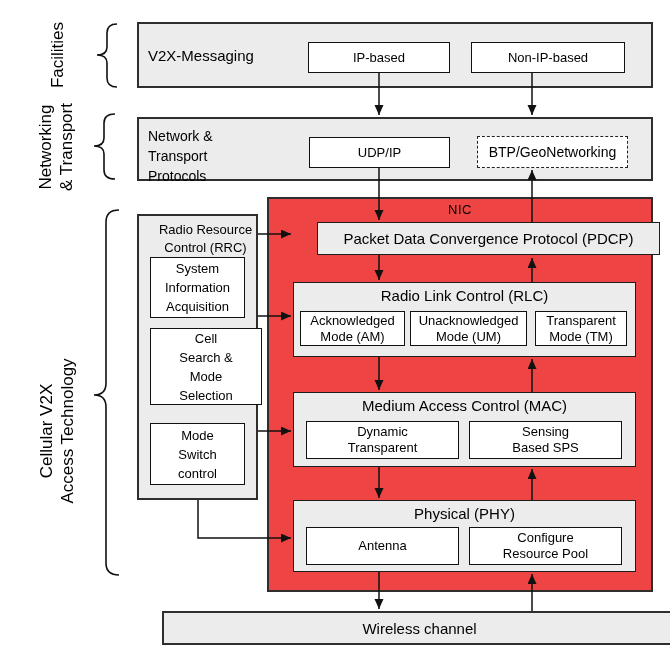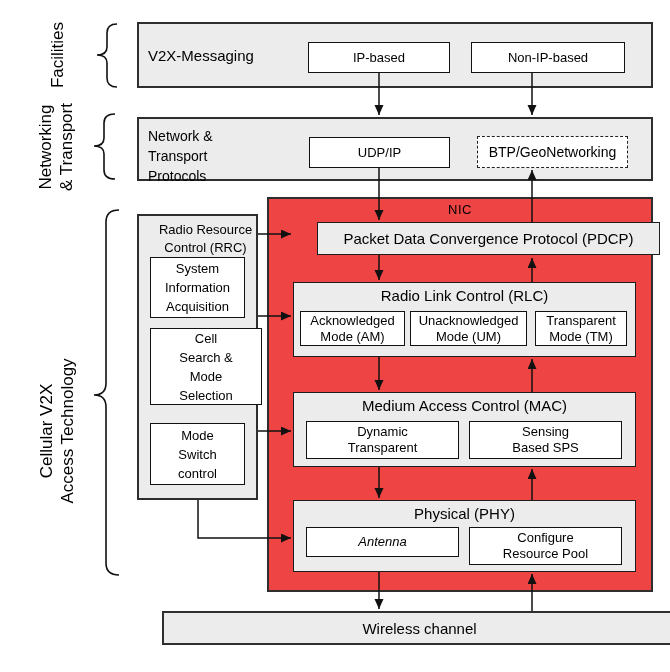--- a/index.html
+++ b/index.html
@@ -101,21 +101,21 @@
         <span>Transparent</span>
       </div>
       <div class="abs wbox" style="left:175px;top:28px;width:153px;height:38px;">
         <span>Sensing</span>
         <span>Based SPS</span>
       </div>
     </div>
 
     <div class="abs graybox" style="left:24px;top:301px;width:343px;height:72px;">
       <div class="boxtitle">Physical (PHY)</div>
-      <div class="abs wbox" style="left:12px;top:26px;width:153px;height:30px;font-style:italic;">
+      <div class="abs wbox" style="left:12px;top:26px;width:153px;height:38px;">
         <span>Antenna</span>
       </div>
       <div class="abs wbox" style="left:175px;top:26px;width:153px;height:38px;">
         <span>Configure</span>
         <span>Resource Pool</span>
       </div>
     </div>
   </div>
 
   <div class="abs layer" style="left:137px;top:214px;width:121px;height:286px;">

